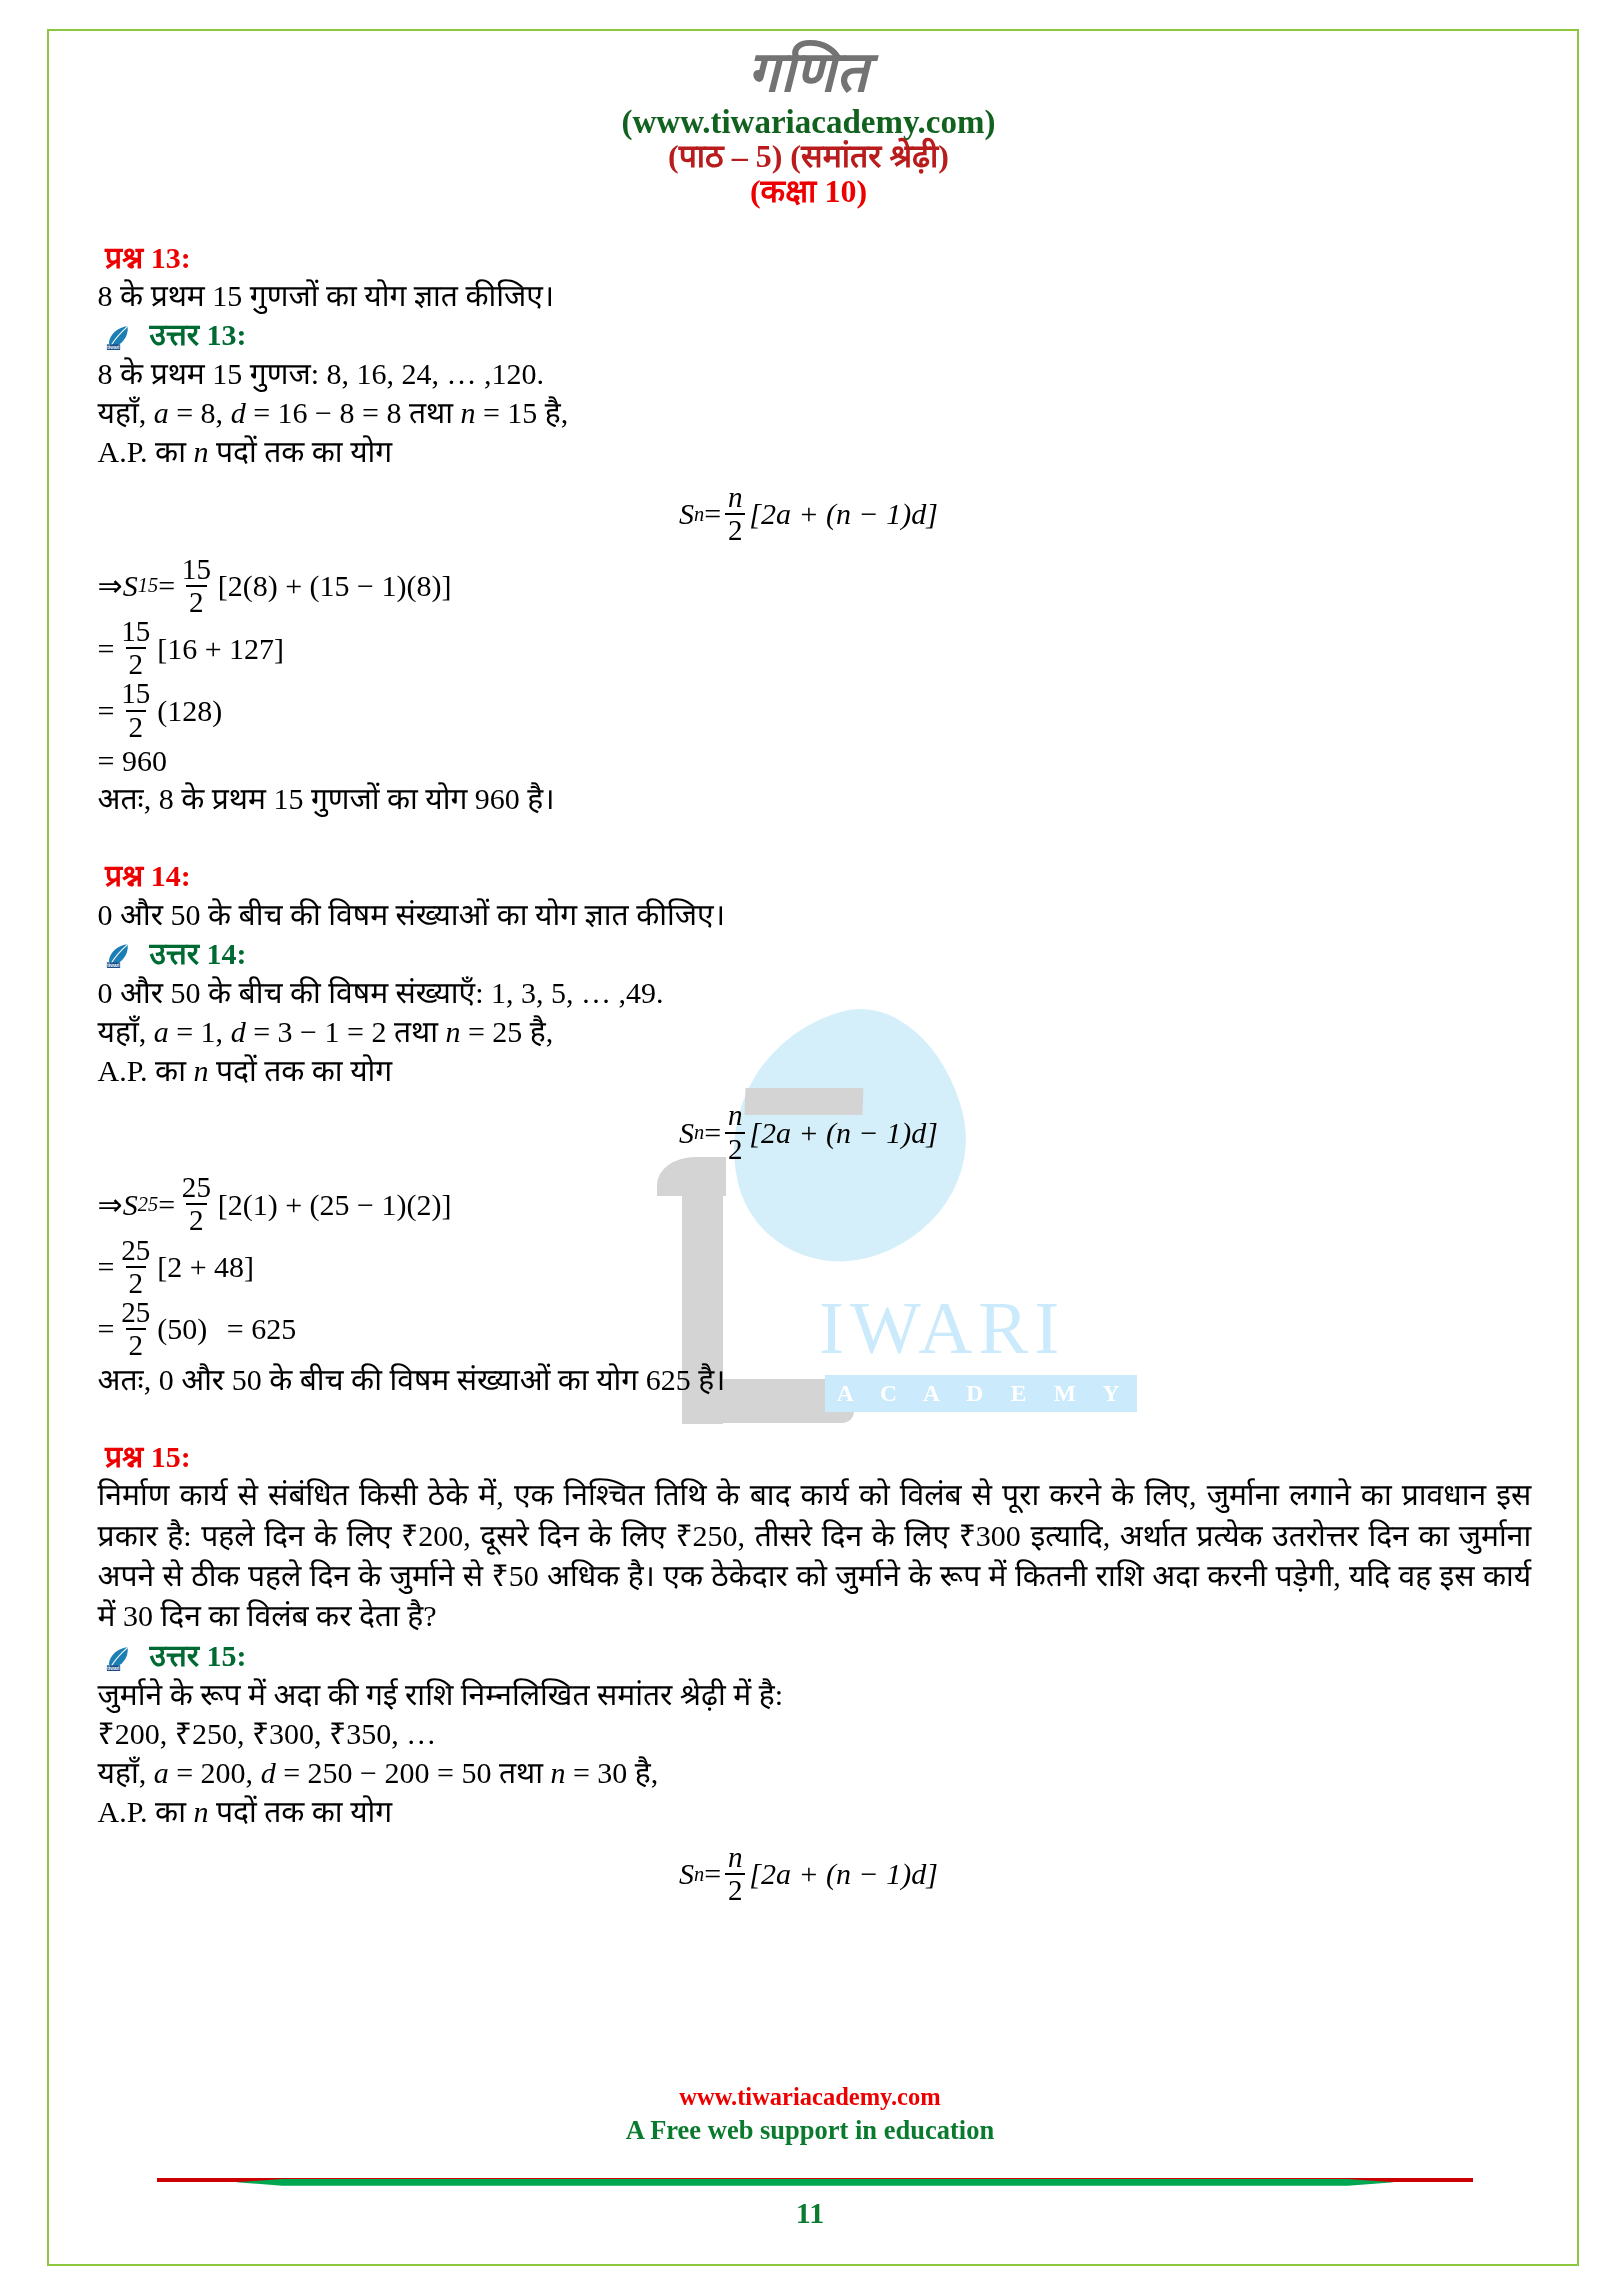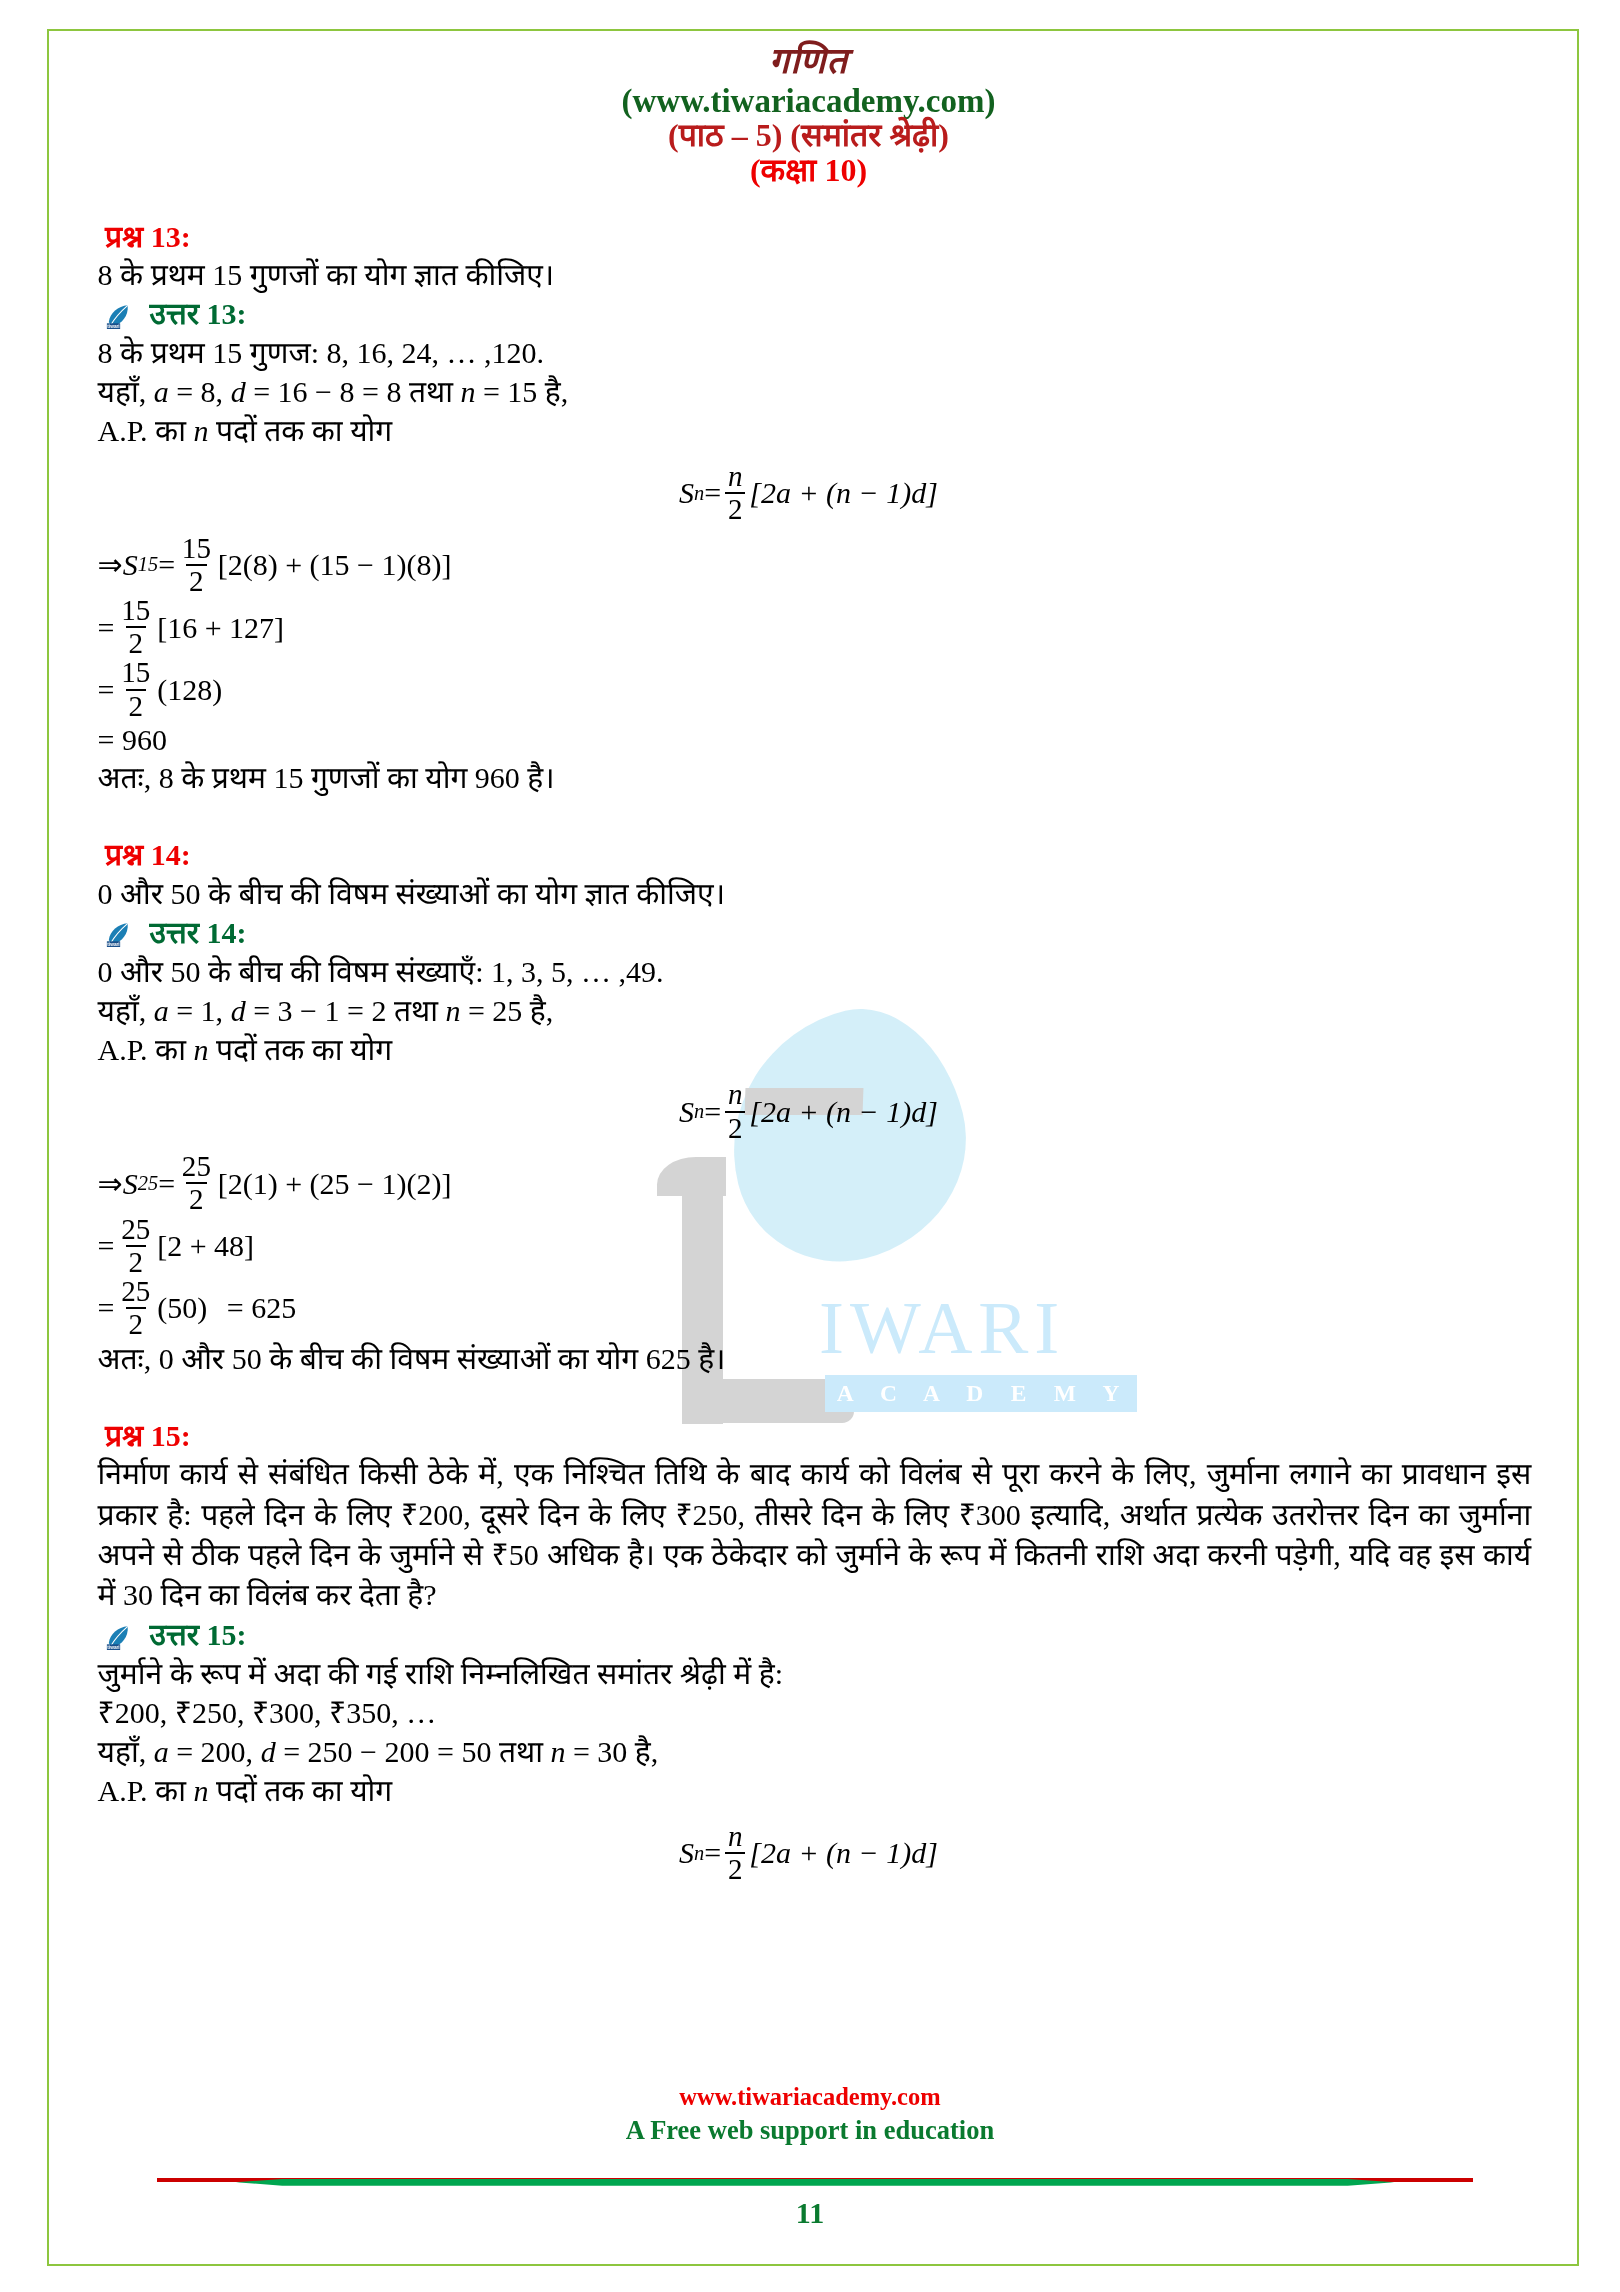--- a/index.html
+++ b/index.html
@@ -30,24 +30,24 @@
   .content {
     position: absolute;
     left: 76px;
     top: 43px;
     width: 1465px;
   }
 
   
   .hdr { text-align: center; }
   .hdr-title {
-    color: #7f1d1d;
+    color: #737373;
     font-weight: bold;
     font-style: italic;
-    font-size: 36px;
+    font-size: 56px;
     line-height: 1.05;
     letter-spacing: 1px;
   }
   .hdr-site {
     color: #12621f;
     font-weight: bold;
     font-size: 33px;
     line-height: 1.12;
     margin-top: 2px;
   }

